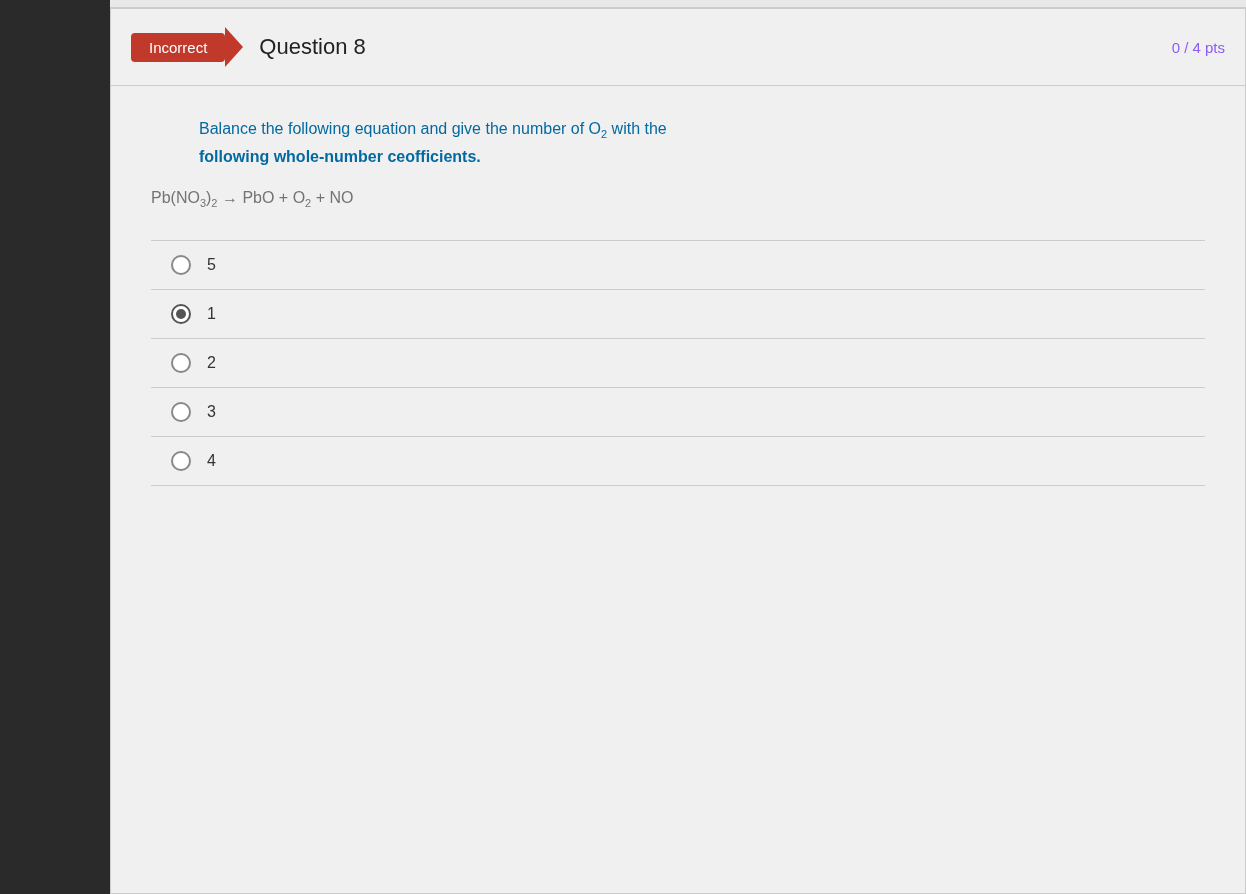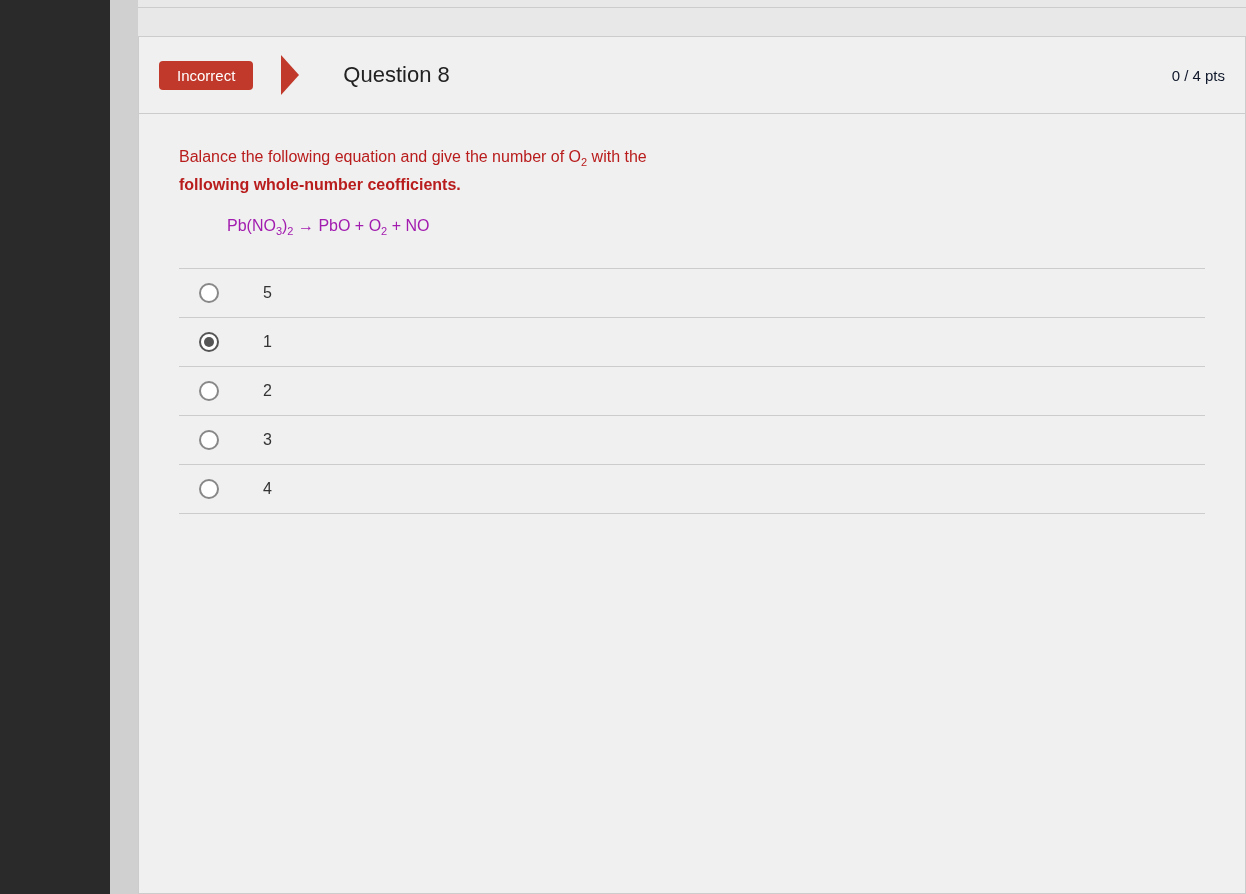--- a/index.html
+++ b/index.html
@@ -1,19 +1,18 @@
 <!DOCTYPE html>
 <html><head>
   <meta charset="utf-8">
   <style>
     * {
       box-sizing: border-box;
       margin: 0;
       padding: 0;
-      gap: 28px;
     }
 
     body {
       width: 1246px;
       height: 894px;
       background: #d0d0d0;
       font-family: Arial, sans-serif;
       display: flex;
     }
 
@@ -77,43 +76,43 @@
       font-weight: 400;
       color: #222;
     }
 
     .pts-label {
       position: absolute;
       right: 20px;
       top: 50%;
       transform: translateY(-50%);
       font-size: 15px;
-      color: #0f172a;
+      color: #8b5cf6;
     }
 
     .question-body {
       padding: 30px 40px 20px 40px;
     }
 
     .question-text {
       font-size: 16px;
-      color: #b91c1c;
+      color: #0369a1;
       line-height: 1.6;
       margin-bottom: 20px;
+      margin-left: 48px;
     }
 
     .question-text .bold {
       font-weight: bold;
     }
 
     .equation {
       font-size: 16px;
-      color: #a21caf;
+      color: #737373;
       margin-bottom: 30px;
-      margin-left: 48px;
     }
 
     .sub {
       font-size: 11px;
       vertical-align: sub;
     }
 
     .options-list {
       list-style: none;
       padding: 0;

